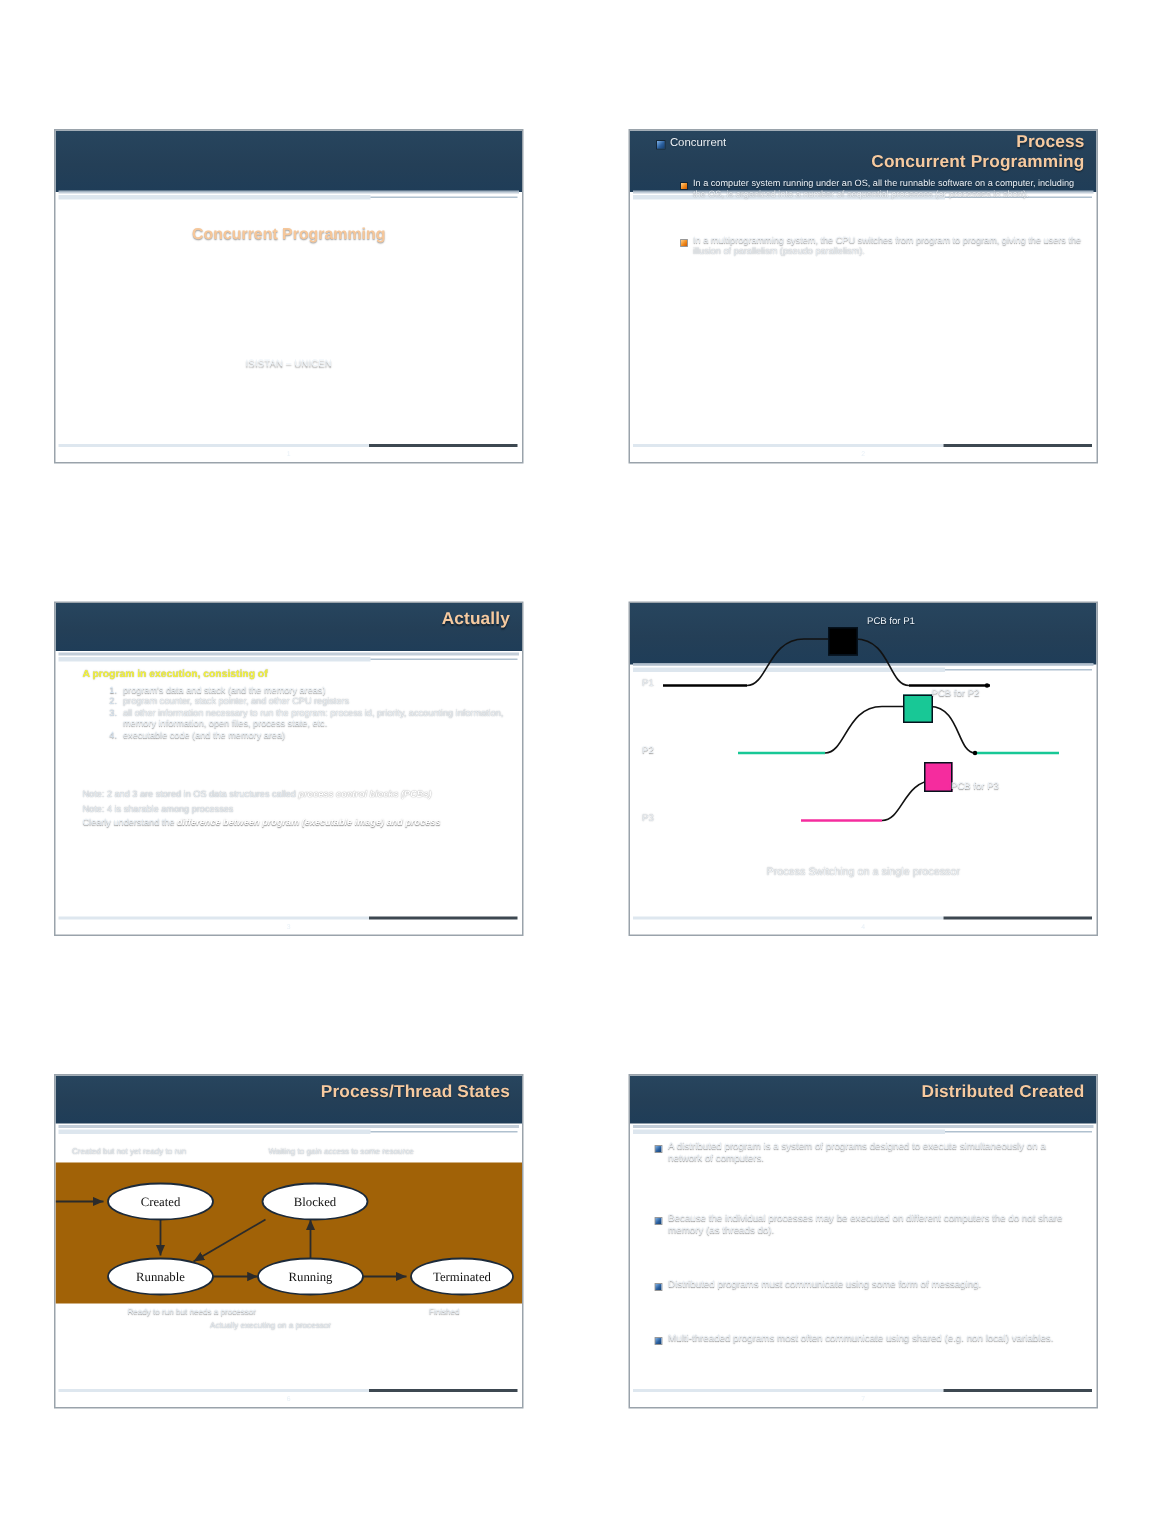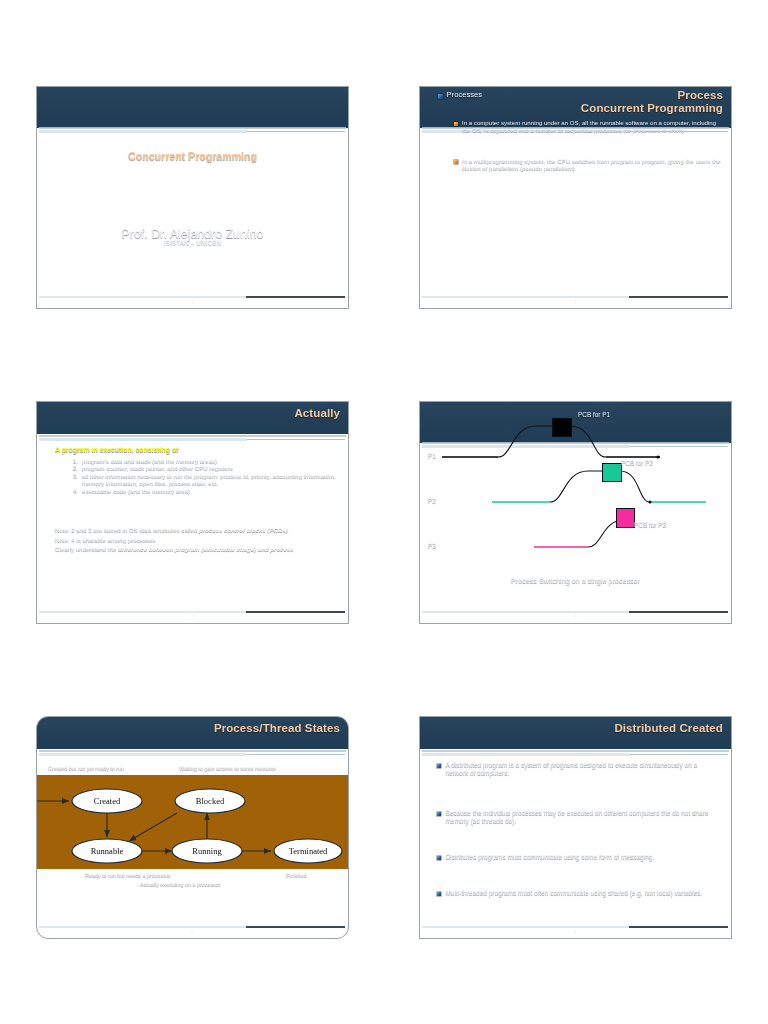--- a/index.html
+++ b/index.html
@@ -155,21 +155,20 @@
 <div class="page">
 
   <div class="slide" style="left:36px;top:86px;">
     <div class="slide-inner">
       <div class="hdr"></div>
       <div class="rule-long"></div>
       <div class="rule-short"></div>
       <div class="rule-tail"></div>
 
       <div class="s1-title">Concurrent Programming</div>
-      <div class="s1-author">Prof. Dr. Alejandro Zunino</div>
       <div class="s1-sub">ISISTAN – UNICEN</div>
 
       <div class="ftr-line"></div>
       <div class="ftr-line2"></div>
       <div class="ftr-num">1</div>
     </div>
   </div>
 
   <div class="slide" style="left:419px;top:86px;">
     <div class="slide-inner">
@@ -177,21 +176,21 @@
       <div class="hdr-title">
         <div>Process</div>
         <div>Concurrent Programming</div>
       </div>
       <div class="rule-long"></div>
       <div class="rule-short"></div>
       <div class="rule-tail"></div>
 
       <div class="bullet s2-l1">
         <span class="bsq lvl1"></span>
-        <span class="btxt">Processes</span>
+        <span class="btxt">Concurrent</span>
       </div>
 
       <div class="bullet s2-i1">
         <span class="bsq lvl2"></span>
         <span class="btxt">In a computer system running under an OS, all the runnable software on a computer, including the OS, is organized into a number of sequential processes (or processes in short).</span>
       </div>
 
       <div class="bullet s2-i2">
         <span class="bsq lvl2"></span>
         <span class="btxt">In a multiprogramming system, the CPU switches from program to program, giving the users the illusion of parallelism (pseudo parallelism).</span>
@@ -285,21 +284,21 @@
       </div>
 
       <div class="s4-cap">Process Switching on a single processor</div>
 
       <div class="ftr-line"></div>
       <div class="ftr-line2"></div>
       <div class="ftr-num">4</div>
     </div>
   </div>
 
-  <div class="slide" style="left:36px;top:716px;border-radius:12px;">
+  <div class="slide" style="left:36px;top:716px;">
     <div class="slide-inner">
       <div class="hdr" style="height:32px;"></div>
       <div class="hdr-title" style="top:5px;font-size:11.5px;">Process/Thread States</div>
       <div class="rule-long" style="top:33px;"></div>
       <div class="rule-short" style="top:36px;"></div>
       <div class="rule-tail" style="top:36.5px;"></div>
 
       <div class="s5-capA">Created but not yet ready to run</div>
       <div class="s5-capB">Waiting to gain access to some resource</div>
 

